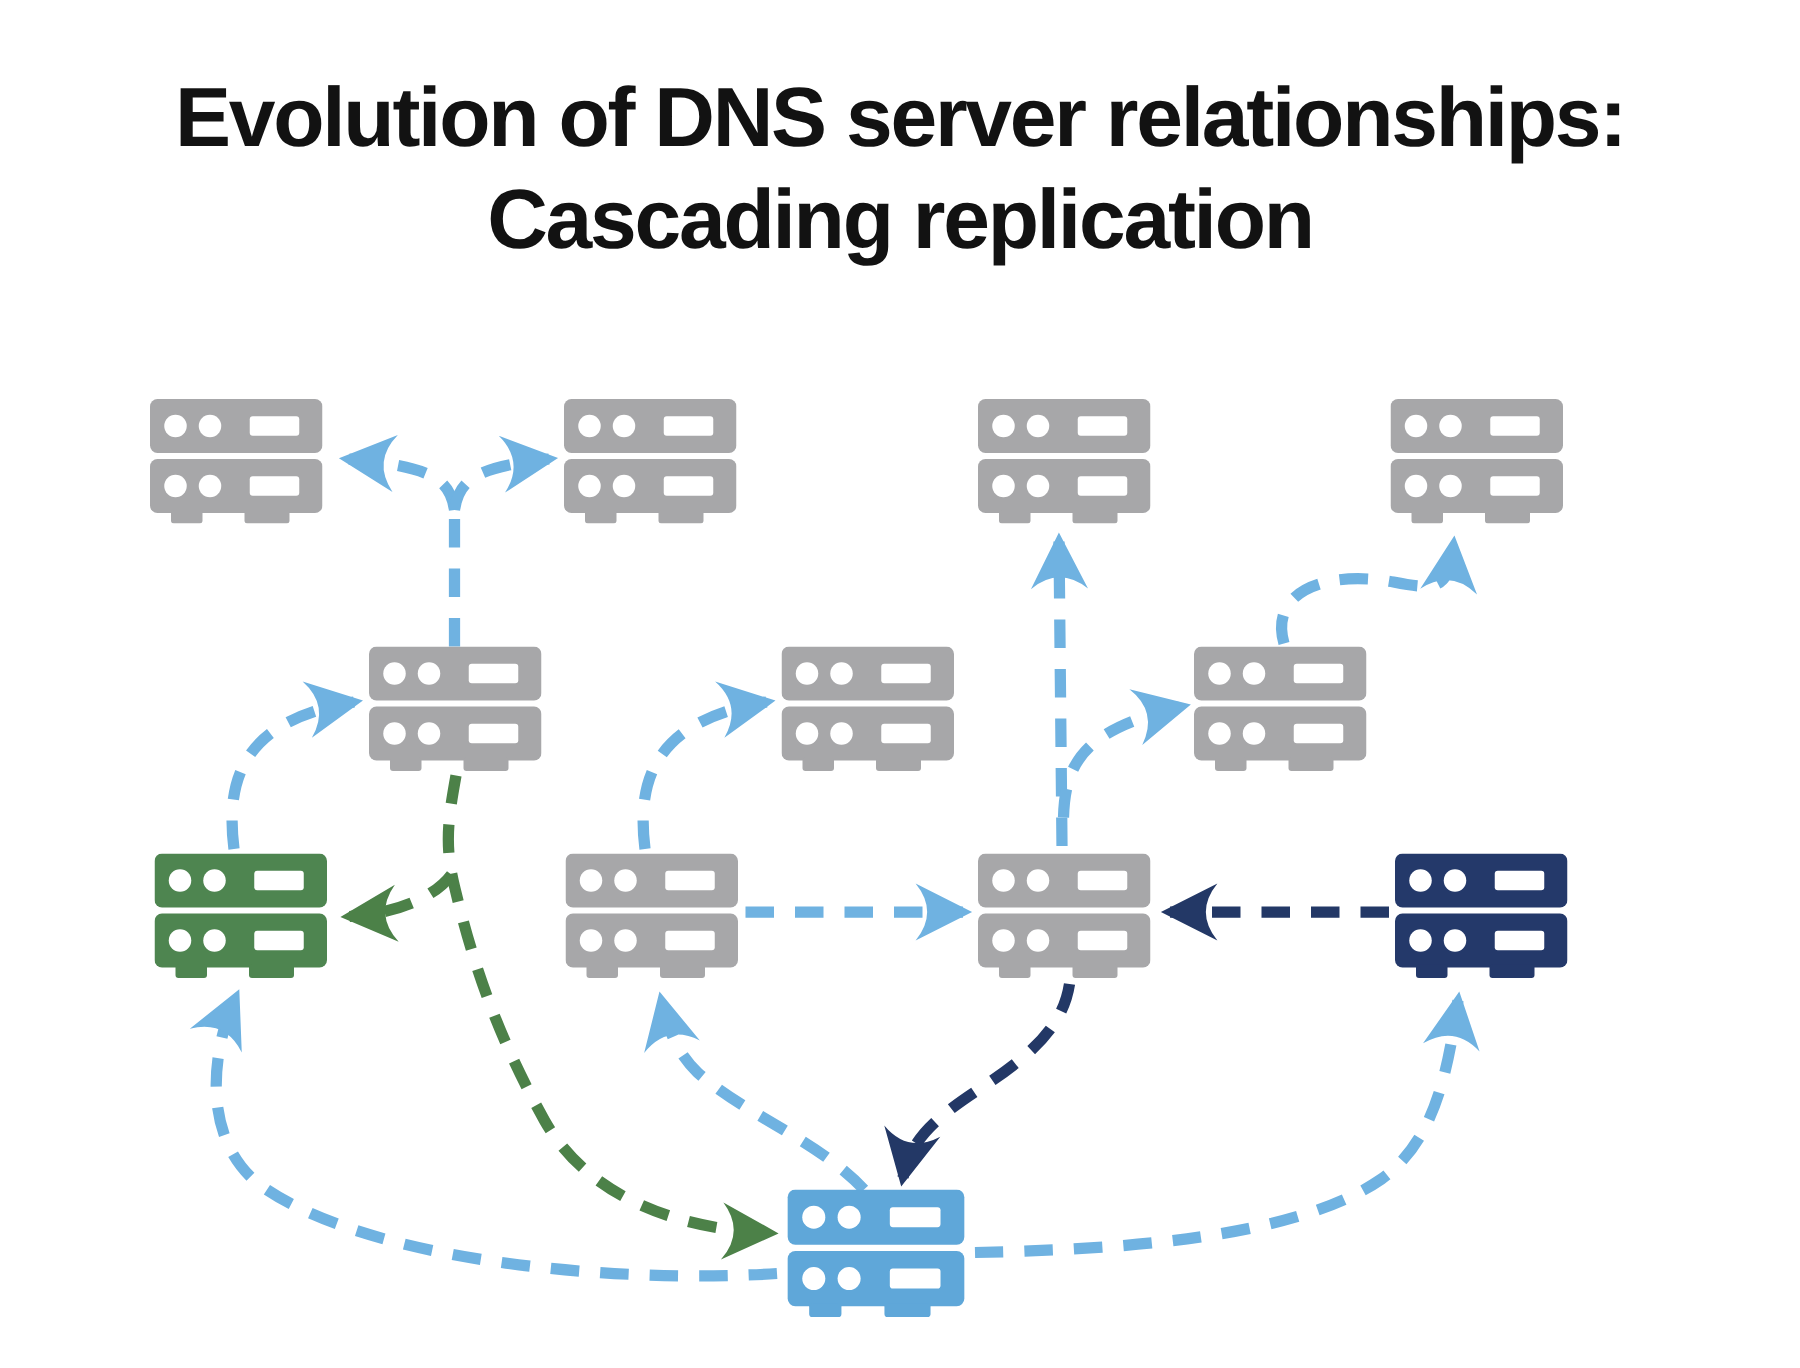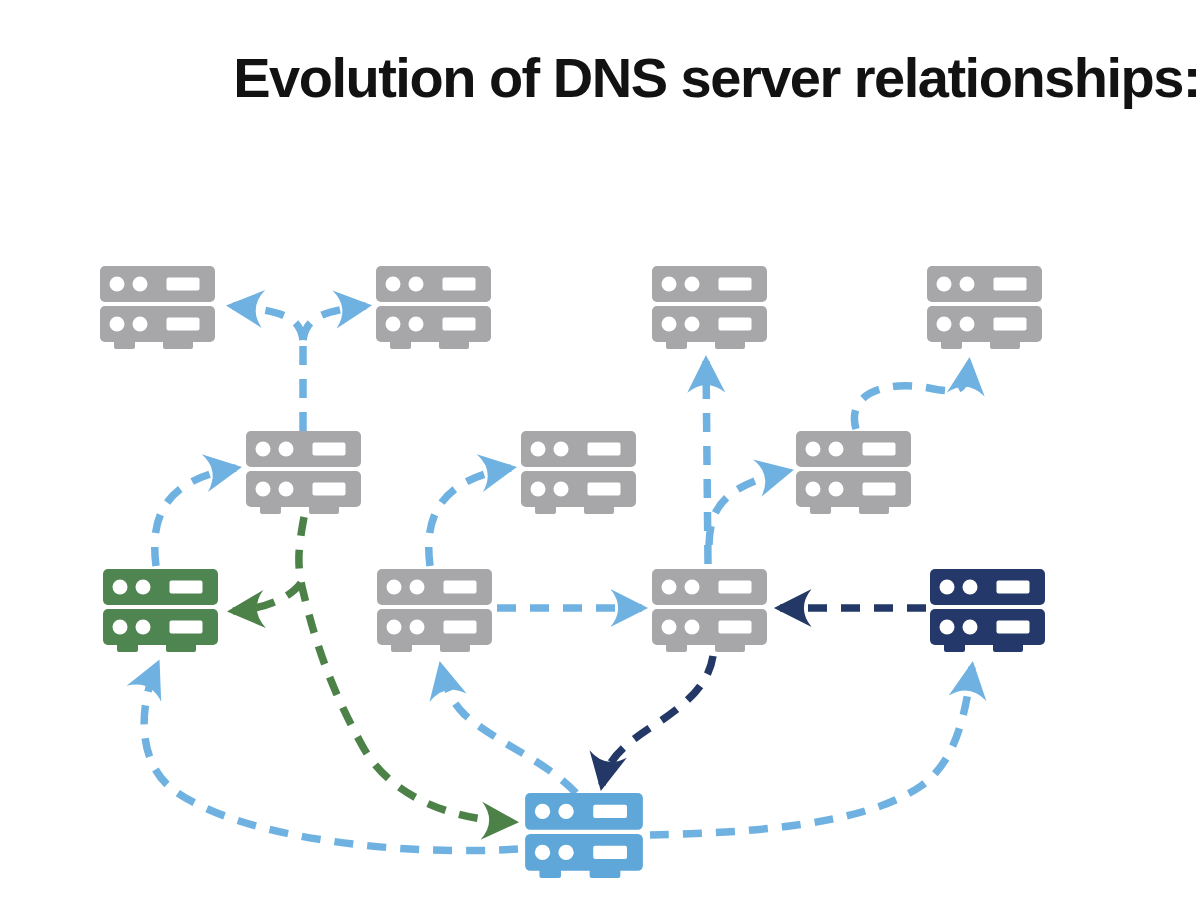--- a/index.html
+++ b/index.html
@@ -13,40 +13,41 @@
     height: 912px;
     background: #ffffff;
     overflow: hidden;
     font-family: "Liberation Sans", "DejaVu Sans", sans-serif;
   }
   #title-block {
     position: absolute;
     top: 44px;
     left: 0;
     width: 1200px;
-    text-align: right;
+    text-align: center;
     font-weight: 700;
     font-size: 56px;
     line-height: 68px;
     letter-spacing: -1.5px;
     color: #121212;
   }
   #diagram-svg {
     position: absolute;
     top: 0;
     left: 0;
   }
 </style>
 </head>
 <body>
 
 <div id="stage">
 
   <div id="title-block">
     <div>Evolution of DNS server relationships:</div>
+    <div>Cascading replication</div>
   </div>
 
   <svg id="diagram-svg" width="1200" height="912" viewBox="0 0 1200 912" xmlns="http://www.w3.org/2000/svg">
     <defs>
       <symbol id="server-icon" viewBox="0 0 115 83">
         <rect x="0" y="0" width="115" height="36" rx="5" fill="currentColor"></rect>
         <rect x="0" y="40" width="115" height="36" rx="5" fill="currentColor"></rect>
         <rect x="14" y="74" width="21" height="9" rx="2" fill="currentColor"></rect>
         <rect x="63" y="74" width="30" height="9" rx="2" fill="currentColor"></rect>
         <circle cx="17" cy="18" r="7.5" fill="#ffffff"></circle>

